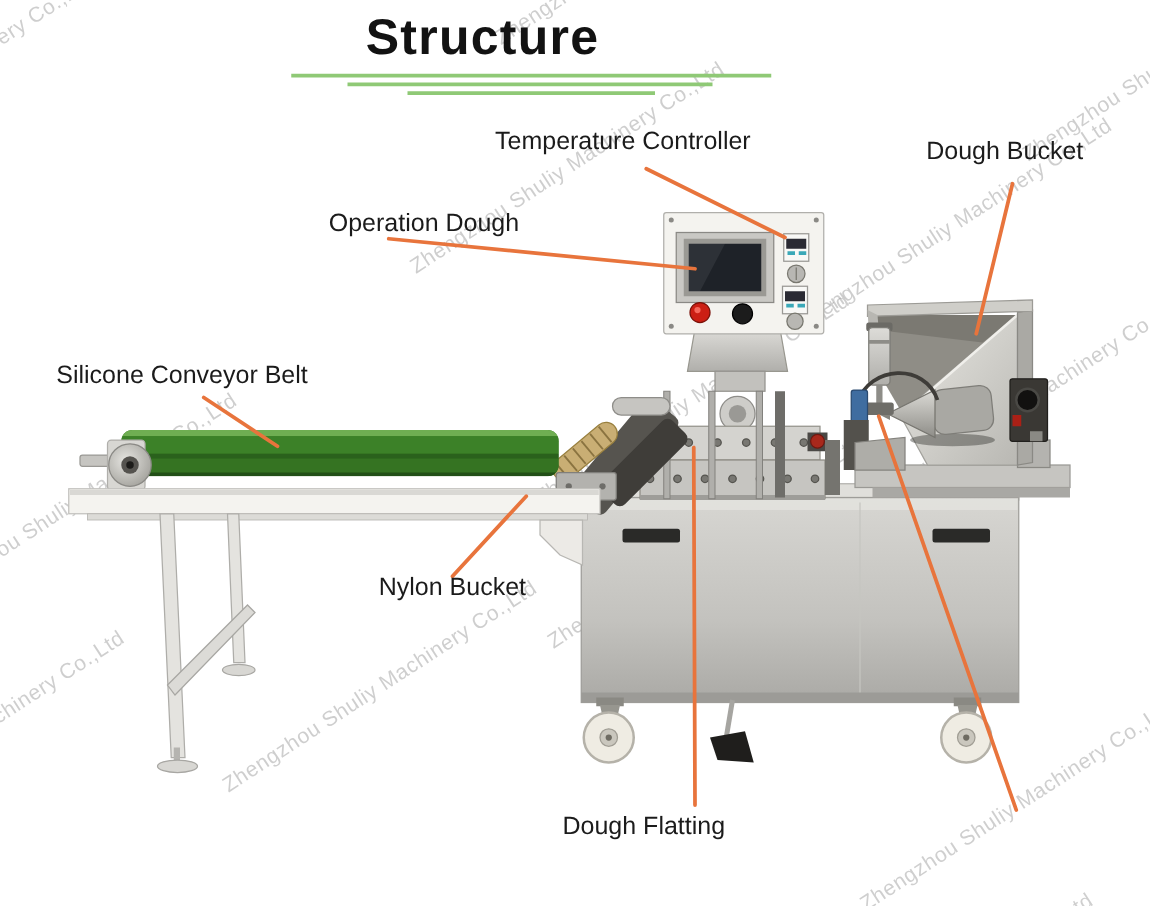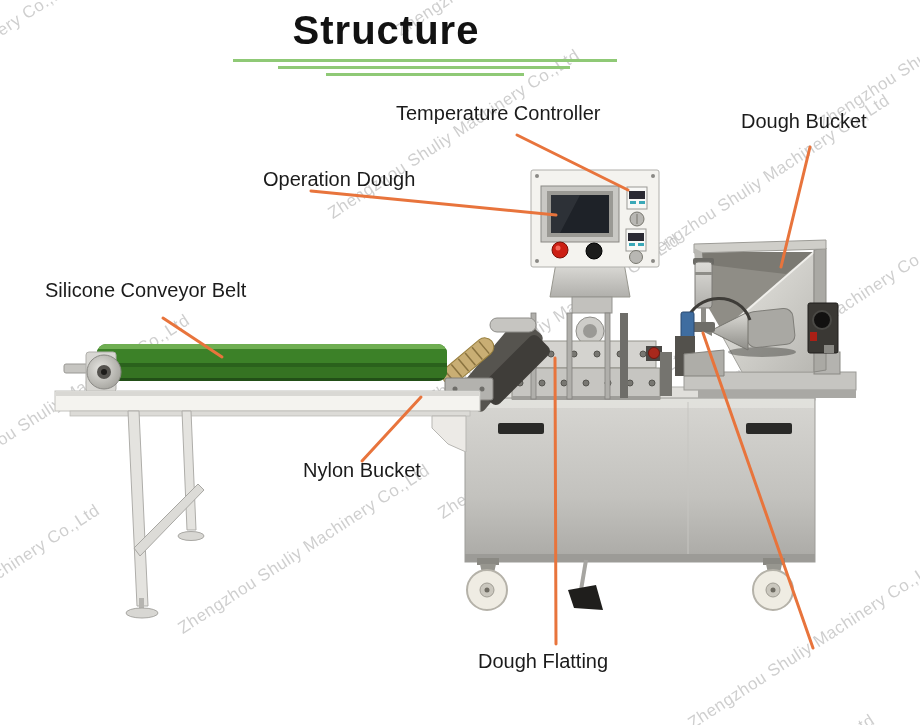--- a/index.html
+++ b/index.html
@@ -24,23 +24,23 @@
   .u1{left:233px;top:59px;width:384px;}
   .u2{left:278px;top:66px;width:292px;}
   .u3{left:326px;top:73px;width:198px;}
   
   .lbl{
     position:absolute;font-size:20px;color:#1b1b1b;white-space:nowrap;z-index:5;
   }
   .lbl.tc{left:396px;top:102px;}
   .lbl.db{left:741px;top:110px;}
   .lbl.op{left:263px;top:168px;}
-  .lbl.scb{left:45px;top:279px;}
+  .lbl.scb{left:45px;top:289px;}
   .lbl.nb{left:303px;top:459px;}
-  .lbl.df{left:478px;top:650px;}
+  .lbl.df{left:450px;top:650px;}
   .lbl.dc{left:741px;top:648px;}
 </style>
 </head>
 <body>
 
 <div class="stage">
 
   <div class="wm" style="left:-175px;top:135px">Zhengzhou Shuliy Machinery Co.,Ltd</div>
   <div class="wm" style="left:398px;top:22px">Zhengzhou Shuliy Machinery Co.,Ltd</div>
   <div class="wm" style="left:330px;top:205px">Zhengzhou Shuliy Machinery Co.,Ltd</div>

